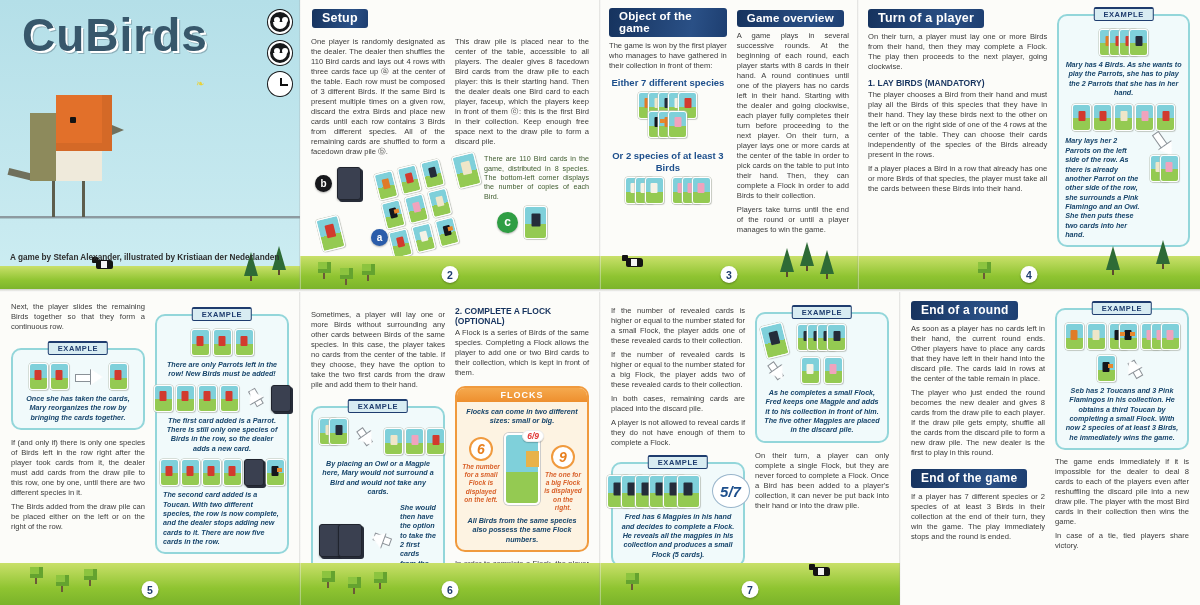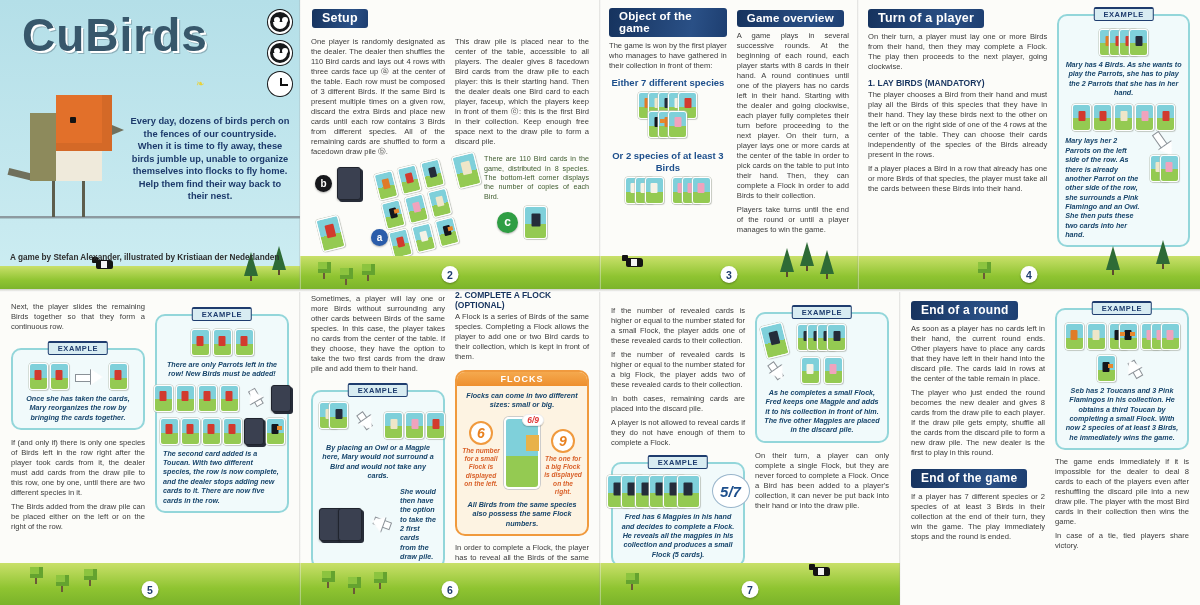--- a/index.html
+++ b/index.html
@@ -164,21 +164,20 @@
           <span class="dot"></span>
           <span class="arc"></span>
         </div>
       <div class="cbadge" title="Ages 8 to Adult">
           <span class="dot"></span>
           <span class="arc"></span>
         </div>
       <div class="cbadge clock" title="20 Minute Playing Time"></div>
     </div>
     <span class="butterfly" style="left:196px; top:78px;">❧</span>
-    <div class="cover-intro">Every day, dozens of birds perch on the fences of our countryside. When it is time to fly away, these birds jumble up, unable to organize themselves into flocks to fly home. Help them find their way back to their nest.</div>
     <div class="wire"></div>
     <div class="bird">
       <div class="tail"></div>
         <div class="body"></div>
         <div class="head"></div>
         <div class="belly"></div>
       <div class="eye"></div>
         <div class="beak"></div>
       <div class="leg" style="left:22px;"></div>
         <div class="leg" style="left:52px;"></div>
@@ -362,20 +361,21 @@
             </div>
             <div class="excap">There are only Parrots left in the row! New Birds must be added!</div>
             <div class="cardrow" style="gap:3px; margin-top:6px; align-items:center;">
               <div class="card sm parrot"></div>
               <div class="card sm parrot"></div>
               <div class="card sm parrot"></div>
               <div class="card sm parrot"></div>
               <div class="barrow up" style="width:20px;"></div>
               <div class="pile sm"></div>
             </div>
+            <div class="excap">The first card added is a Parrot. There is still only one species of Birds in the row, so the dealer adds a new card.</div>
             <div class="cardrow" style="gap:2px; margin-top:6px; align-items:center;">
               <div class="card sm parrot"></div>
               <div class="card sm parrot"></div>
               <div class="card sm parrot"></div>
               <div class="card sm parrot"></div>
               <div class="pile sm"></div>
               <div class="card sm toucan"></div>
             </div>
             <div class="excap left">The second card added is a Toucan. With two different species, the row is now complete, and the dealer stops adding new cards to it. There are now five cards in the row.</div>
           </div>
@@ -384,21 +384,21 @@
     </div>
     <div class="pagenum">5</div>
     <div class="grass">
       <div class="cube-tree" style="left:30px; top:4px;"></div>
       <div class="cube-tree" style="left:56px; top:12px;"></div>
       <div class="cube-tree" style="left:84px; top:6px;"></div>
     </div>
   </div>
 
   <div class="panel" id="p6">
-    <div class="cols" style="padding-top:0;">
+    <div class="cols" style="padding-top:16px;">
       <div class="col">
         <div class="body-txt">Sometimes, a player will lay one or more Birds without surrounding any other cards between Birds of the same species. In this case, the player takes no cards from the center of the table. If they choose, they have the option to take the two first cards from the draw pile and add them to their hand.</div>
         <div class="exwrap" style="margin-top:16px;">
           <div class="exlabel">EXAMPLE</div>
           <div class="exbox">
             <div style="display:flex; gap:4px; align-items:flex-start;">
               <div class="cardrow overlap" style="margin:0;">
                 <div class="card sm owl"></div>
                 <div class="card sm magpie"></div>
               </div>

